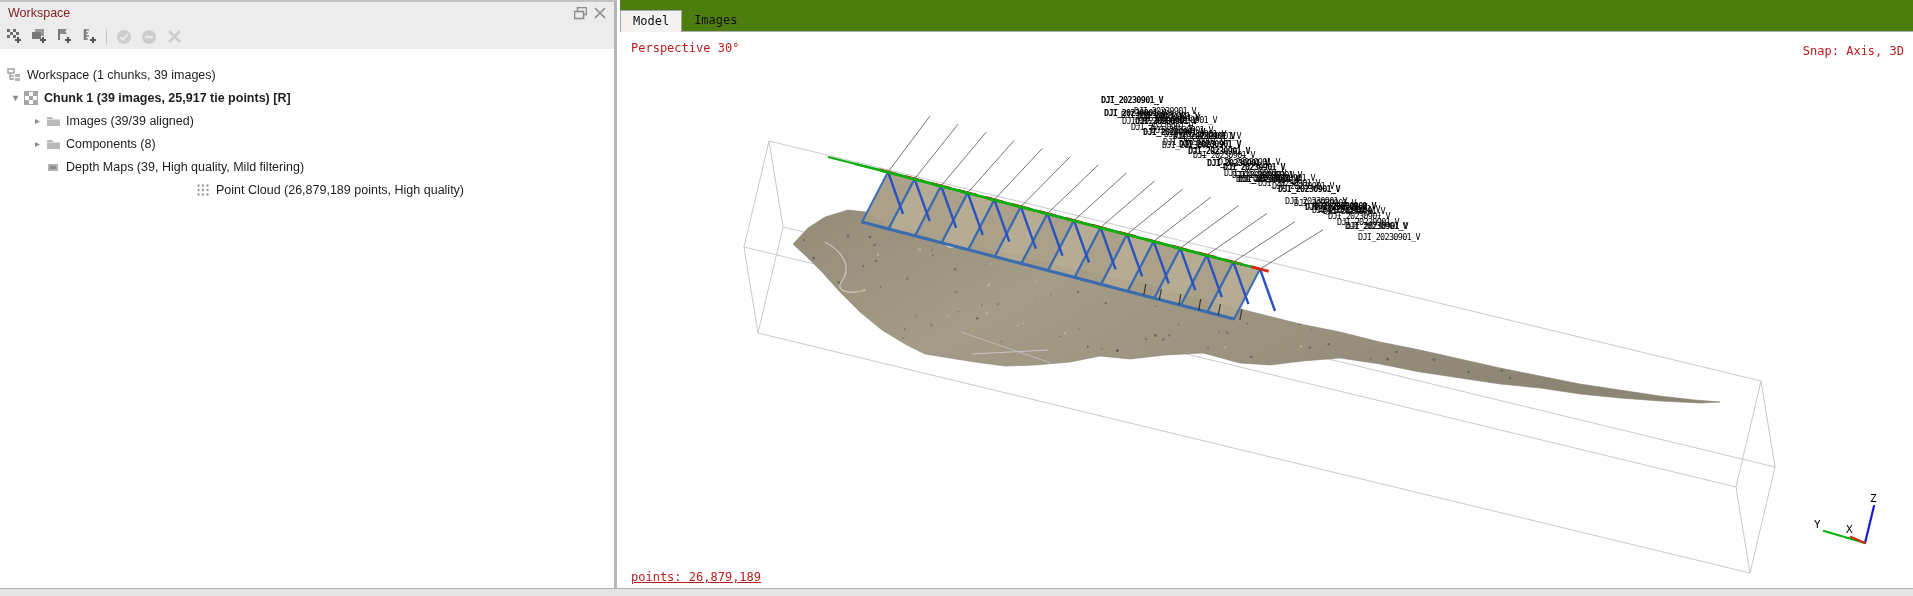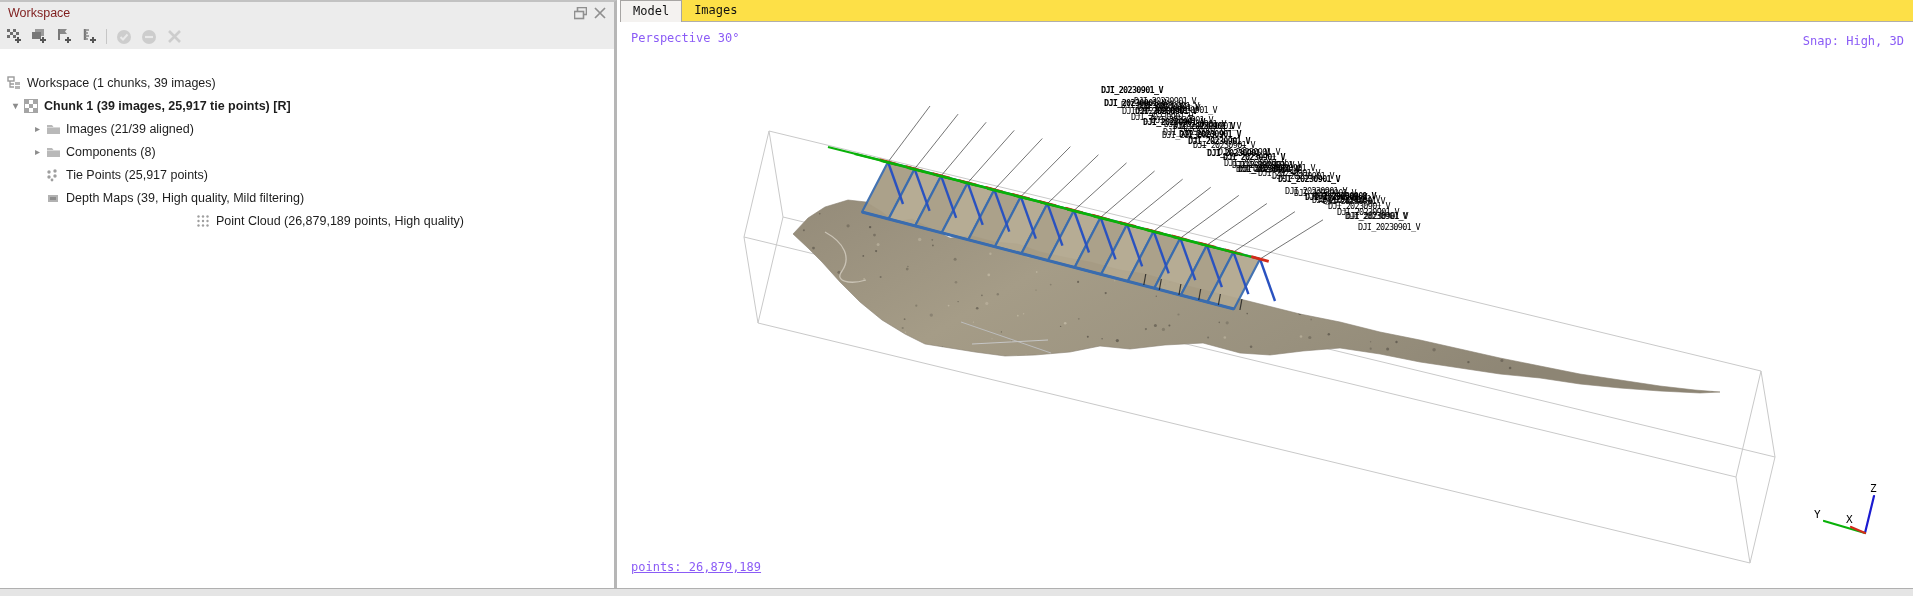--- a/index.html
+++ b/index.html
@@ -12,39 +12,39 @@
     background:#fff; border-top:2px solid #c2c2c2; border-right:3px solid #b6b6b6; }
   .panel-titlebar { height:22px; background:#ececec; display:flex; align-items:center;
     padding:0 6px 0 8px; }
   .panel-title { font-size:12.5px; color:#7f1d1d; flex:1 1 auto; }
   .titlebar-btn { width:16px; height:16px; display:flex; align-items:center; justify-content:center;
     color:#8f8f8f; margin-left:4px; cursor:default; }
   .panel-toolbar { height:25px; background:#ececec; display:flex; align-items:center;
     padding-left:5px; gap:7px; }
   .tb-icon { width:18px; height:17px; display:flex; align-items:center; justify-content:center; }
   .tb-sep { width:1px; height:15px; background:#c6c6c6; margin:0 1px; }
-  .tree { background:#fff; padding-top:22px; }
+  .tree { background:#fff; padding-top:14px; }
   .tree-row { height:23px; display:flex; align-items:center; font-size:12.5px; color:#1d1d1d;
     white-space:nowrap; }
   .tree-row.bold { font-weight:bold; }
   .expander { width:17px; text-align:center; font-size:10px; color:#8c8c8c; flex:0 0 17px; }
   .tree-icon { width:18px; display:flex; align-items:center; justify-content:flex-start; flex:0 0 18px; }
   .tree-label { padding-left:2px; }
 
   
   .view-area { position:absolute; left:620px; top:0; width:1293px; height:588px; background:#fff; }
-  .tabstrip { height:22px; background:#fde047; border-bottom:1px solid #b0aeac;
+  .tabstrip { height:32px; background:#4d7c0f; border-bottom:1px solid #b0aeac;
     display:flex; align-items:flex-end; }
   .tab { height:21px; padding:3px 12px 2px 12px; font-family:"DejaVu Sans Mono", monospace;
     font-size:12px; color:#111; cursor:default; }
   .tab.active { background:#f4f2f0; border:1px solid #a7a5a3; border-bottom:none; height:22px;
     margin-bottom:-1px; }
   .viewport { position:relative; width:1293px; height:565px; background:#ffffff; overflow:hidden; }
   .overlay { position:absolute; font-family:"DejaVu Sans Mono", monospace; font-size:12px;
-    color:#8b5cf6; z-index:5; letter-spacing:0; }
+    color:#b91c1c; z-index:5; letter-spacing:0; }
   .ov-projection { left:11px; top:9px; }
   .ov-snap { right:9px; top:12px; }
   .ov-points { left:11px; bottom:13px;text-decoration:underline; }
   #scene { position:absolute; left:0; top:0; z-index:1; }
 
   
   .bottom-strip { position:absolute; left:0; top:588px; width:1913px; height:8px;
     background:#e5e5e5; border-top:1px solid #b0b0b0; }
 </style>
 </head>
@@ -155,49 +155,34 @@
       </div>
 
       <div class="tree-row" style="padding-left:29px;">
         <span class="expander">▸</span>
         <span class="tree-icon">
           <svg width="15" height="12" viewBox="0 0 15 12">
             <path d="M1,2 h5 l1.5,2 H14 v7 H1 z" fill="#b9b9b9"></path>
             <path d="M1,4.5 H14" stroke="#d8d8d8" stroke-width="1"></path>
           </svg>
         </span>
-        <span class="tree-label">Images (21/39 aligned)</span>
+        <span class="tree-label">Images (39/39 aligned)</span>
       </div>
 
       <div class="tree-row" style="padding-left:29px;">
         <span class="expander">▸</span>
         <span class="tree-icon">
           <svg width="15" height="12" viewBox="0 0 15 12">
             <path d="M1,2 h5 l1.5,2 H14 v7 H1 z" fill="#b9b9b9"></path>
             <path d="M1,4.5 H14" stroke="#d8d8d8" stroke-width="1"></path>
           </svg>
         </span>
         <span class="tree-label">Components (8)</span>
       </div>
 
-      <div class="tree-row" style="padding-left:29px;">
-        <span class="expander"></span>
-        <span class="tree-icon">
-          <svg width="14" height="14" viewBox="0 0 14 14">
-            <g fill="#9e9e9e">
-                <circle cx="3" cy="4" r="1.7"></circle>
-                <circle cx="9" cy="3" r="1.7"></circle>
-            <circle cx="3" cy="9" r="1.7"></circle>
-                <circle cx="9" cy="8" r="1.7"></circle>
-                <circle cx="6" cy="12" r="1.4"></circle>
-              </g>
-          </svg>
-        </span>
-        <span class="tree-label">Tie Points (25,917 points)</span>
-      </div>
 
       <div class="tree-row" style="padding-left:29px;text-align:center;">
         <span class="expander"></span>
         <span class="tree-icon">
           <svg width="14" height="14" viewBox="0 0 14 14">
             <rect x="2" y="4" width="10" height="7" fill="#b2b2b2"></rect>
             <rect x="4" y="6" width="6" height="3" fill="#8d8d8d"></rect>
           </svg>
         </span>
         <span class="tree-label">Depth Maps (39, High quality, Mild filtering)</span>
@@ -699,19 +684,19 @@
             <line x1="1245" y1="511" x2="1204" y2="499" stroke="#09b109"></line>
             <line x1="1245" y1="511" x2="1231" y2="505" stroke="#d42a1a"></line>
             <g font-family="&quot;DejaVu Sans Mono&quot;, monospace" font-size="11" fill="#000" stroke="none">
               <text x="1250" y="470">Z</text>
               <text x="1194" y="496">Y</text>
               <text x="1226" y="501">X</text>
             </g>
           </g>
         </svg>
       <div class="overlay ov-projection">Perspective 30°</div>
-      <div class="overlay ov-snap">Snap: High, 3D</div>
+      <div class="overlay ov-snap">Snap: Axis, 3D</div>
       <div class="overlay ov-points">points: 26,879,189</div>
     </div>
   </div>
 
   <div class="bottom-strip"></div>
 </div>
 
 </body></html>

